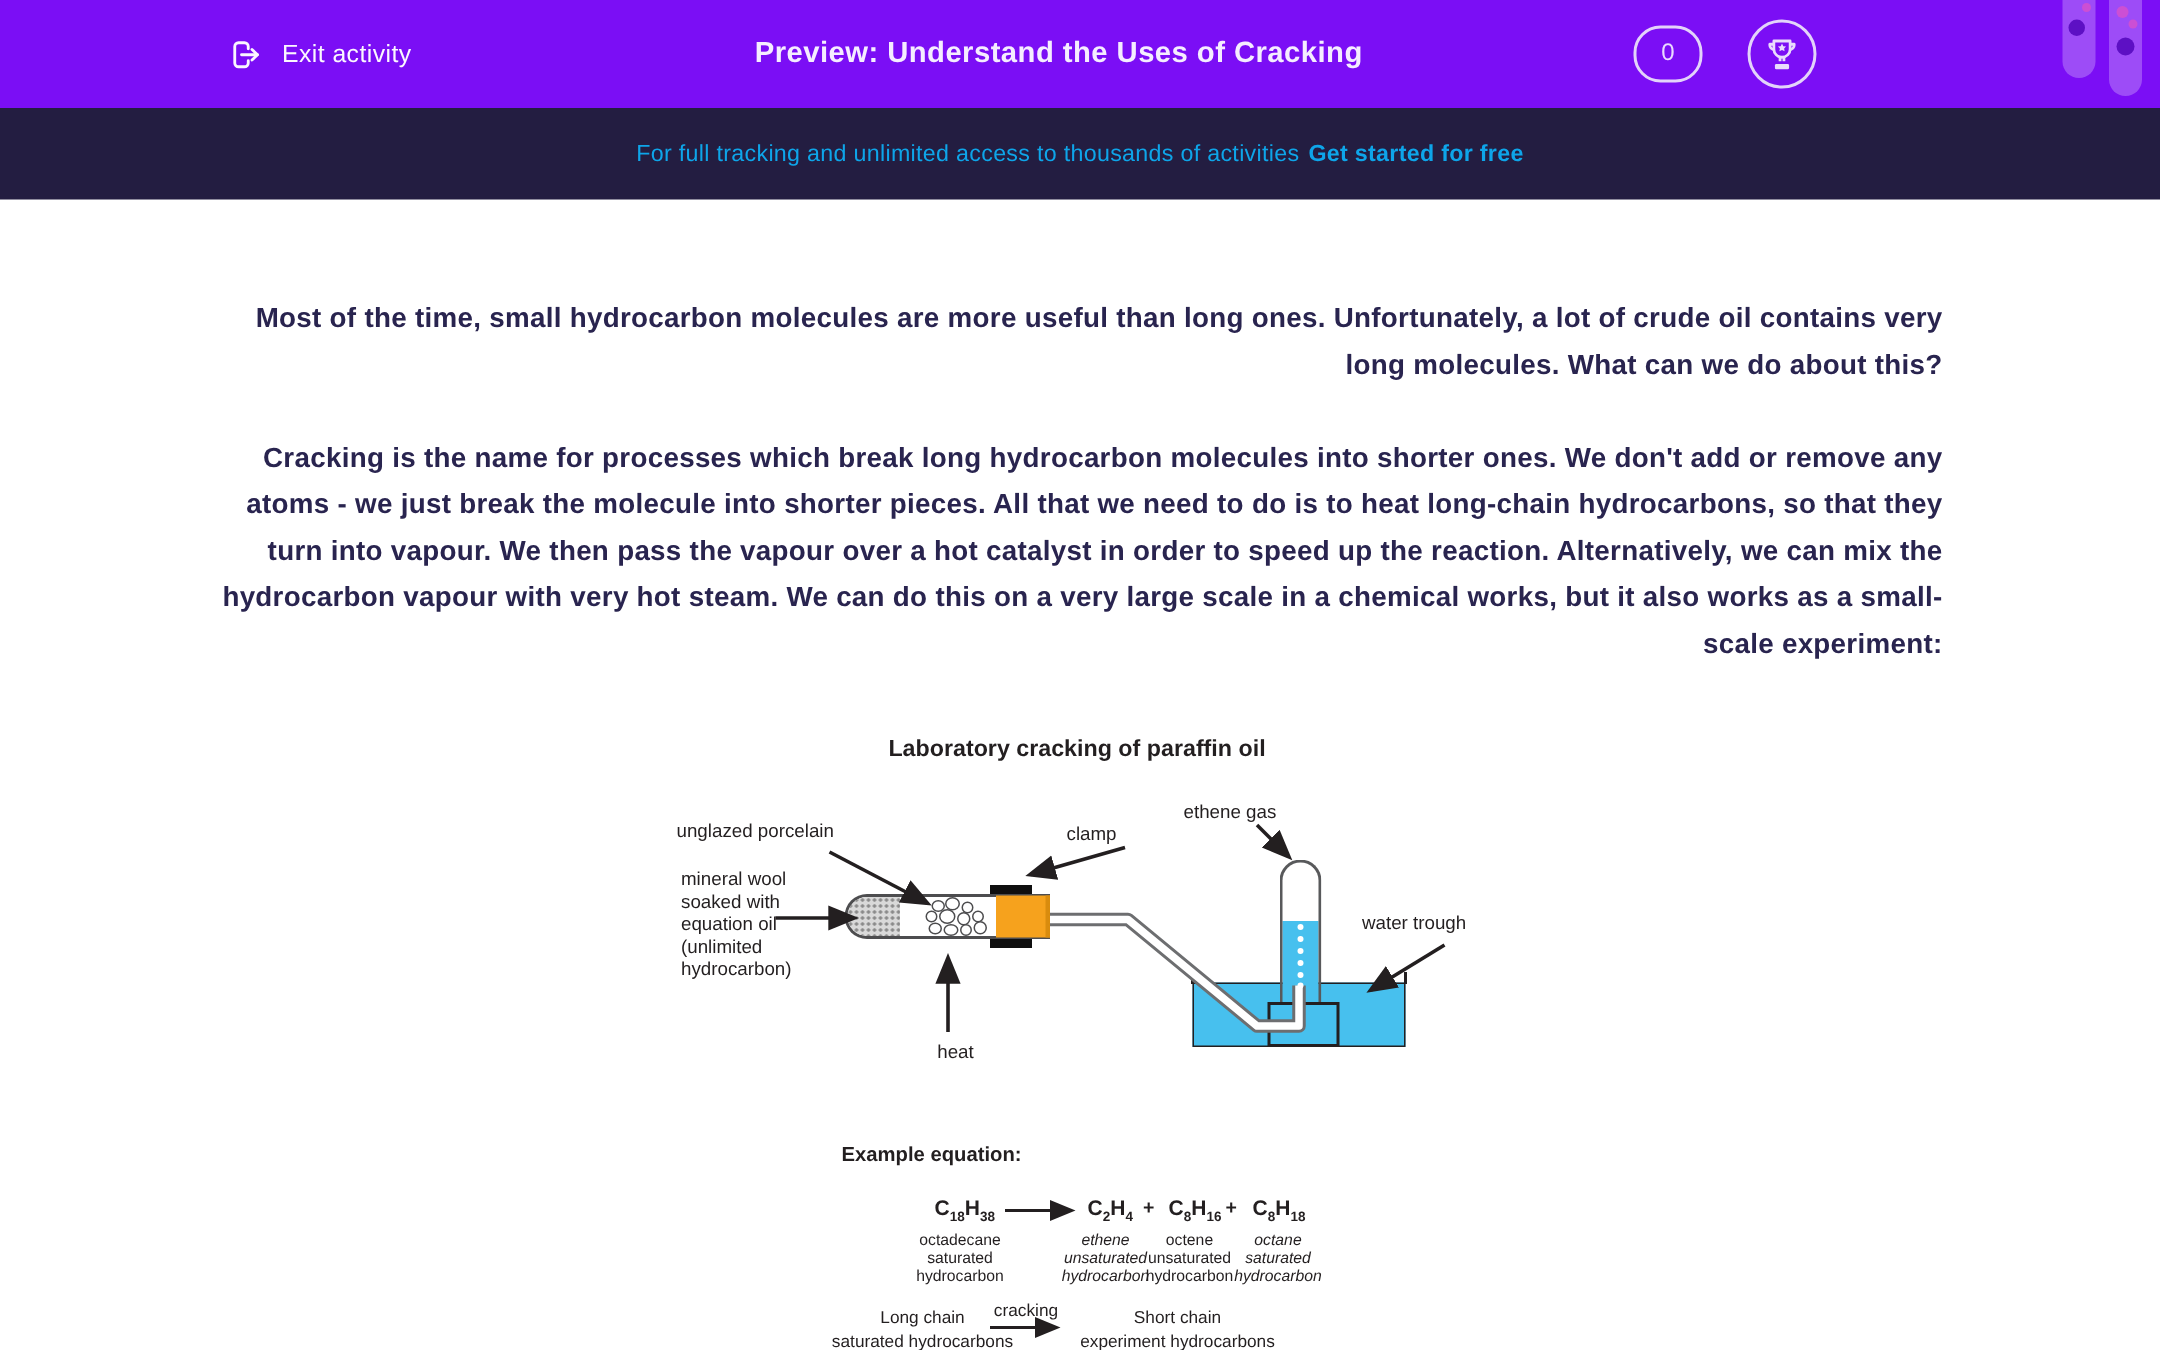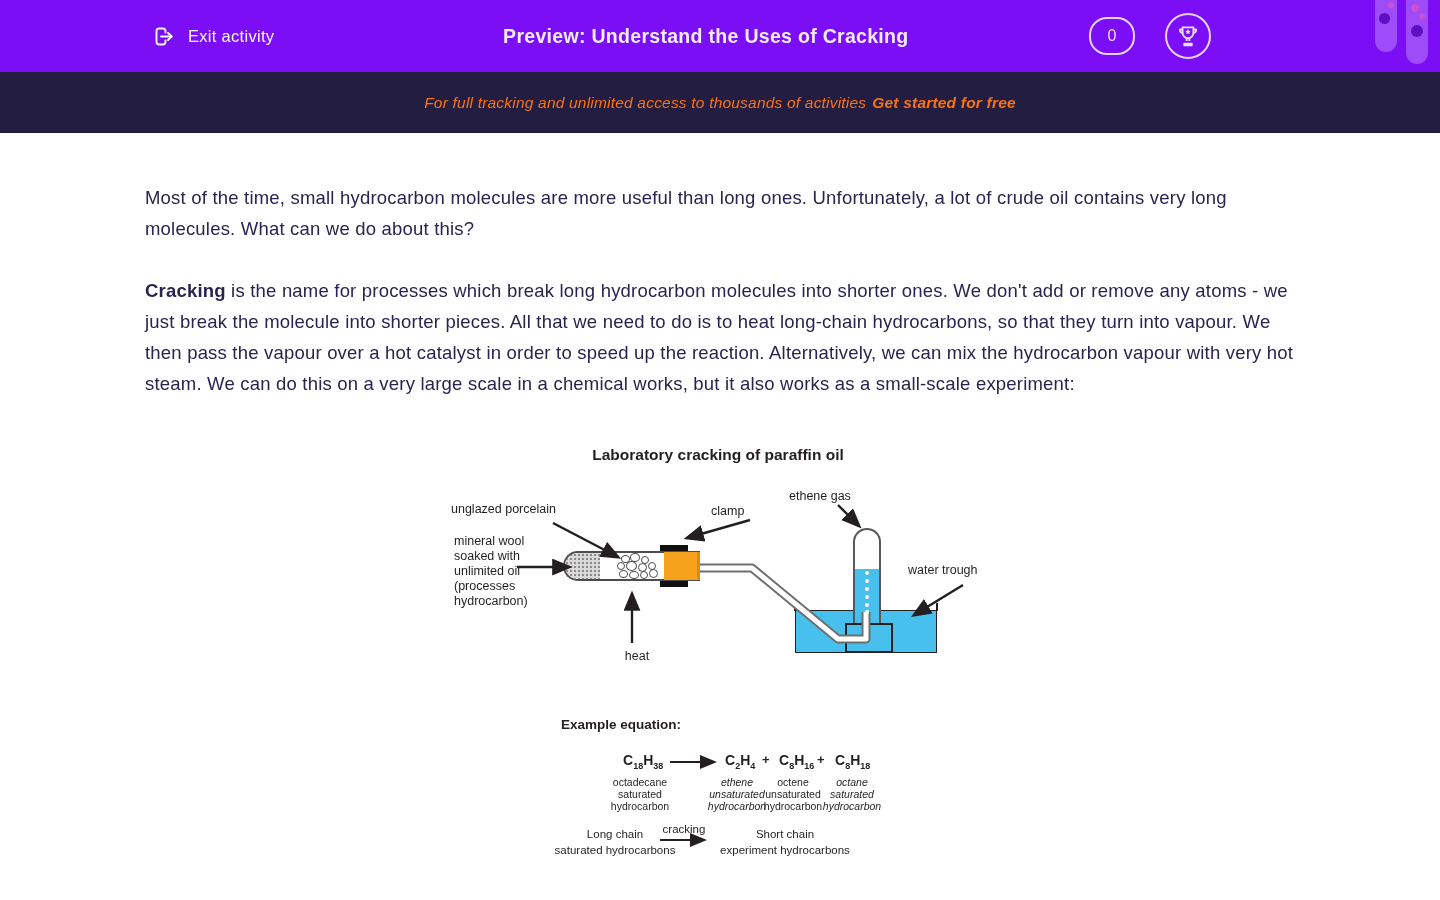--- a/index.html
+++ b/index.html
@@ -24,27 +24,27 @@
   .tube { position:relative; width:22px; background:rgba(255,255,255,0.26);
     border-radius:0 0 11px 11px; }
   .tube.t1 { height:52px; }
   .tube.t2 { height:64px; }
   .bubble { position:absolute; border-radius:50%; }
   .b-dark { background:#5d10c4; }
   .b-pink { background:#cc4fd4; }
 
   
   .banner { height:61px; background:#231d41; display:flex; align-items:center;
-    justify-content:center; color:#f97316; font-size:15.5px; letter-spacing:.2px;font-style:italic; }
+    justify-content:center; color:#0ea5e9; font-size:15.5px; letter-spacing:.2px; }
   .banner b { margin-left:6px; cursor:pointer; }
 
   
   .content { padding-top:47px; color:#29244f; }
-  .para { width:1150px; margin:2px auto; text-align:left; font-size:18.5px;
-    font-weight:400; line-height:31px; letter-spacing:.2px; }
+  .para { width:1150px; margin:16px auto; text-align:right; font-size:18.5px;
+    font-weight:700; line-height:31px; letter-spacing:.2px; }
   .para + .para { margin-top:31px; }
 
   
   .diagram { position:relative; width:600px; height:440px; margin:37px auto 0;
     color:#231f20; }
   .dg-title { position:absolute; left:0; right:4px; top:10px; text-align:center;
     font-size:15.5px; font-weight:700; }
   .dg-label { position:absolute; font-size:12.5px; line-height:15px; white-space:nowrap; }
   .lbl-porcelain { left:31px; top:66px; }
   .lbl-clamp { left:291px; top:68px; }
@@ -156,22 +156,22 @@
 
   <div class="diagram">
     <div class="dg-title">Laboratory cracking of paraffin oil</div>
 
     <div class="dg-label lbl-porcelain">unglazed porcelain</div>
     <div class="dg-label lbl-clamp">clamp</div>
     <div class="dg-label lbl-ethene">ethene gas</div>
     <div class="dg-label lbl-wool">
       <div>mineral wool</div>
       <div>soaked with</div>
-      <div>unlimited oil</div>
-      <div>(processes</div>
+      <div>equation oil</div>
+      <div>(unlimited</div>
       <div>hydrocarbon)</div>
     </div>
     <div class="dg-label lbl-trough">water trough</div>
     <div class="dg-label lbl-heat">heat</div>
 
     <div class="trough"></div>
     <div class="rim-tick tick-l"></div>
     <div class="rim-tick tick-r"></div>
     <div class="support-block"></div>
     <div class="collect-tube"></div>

